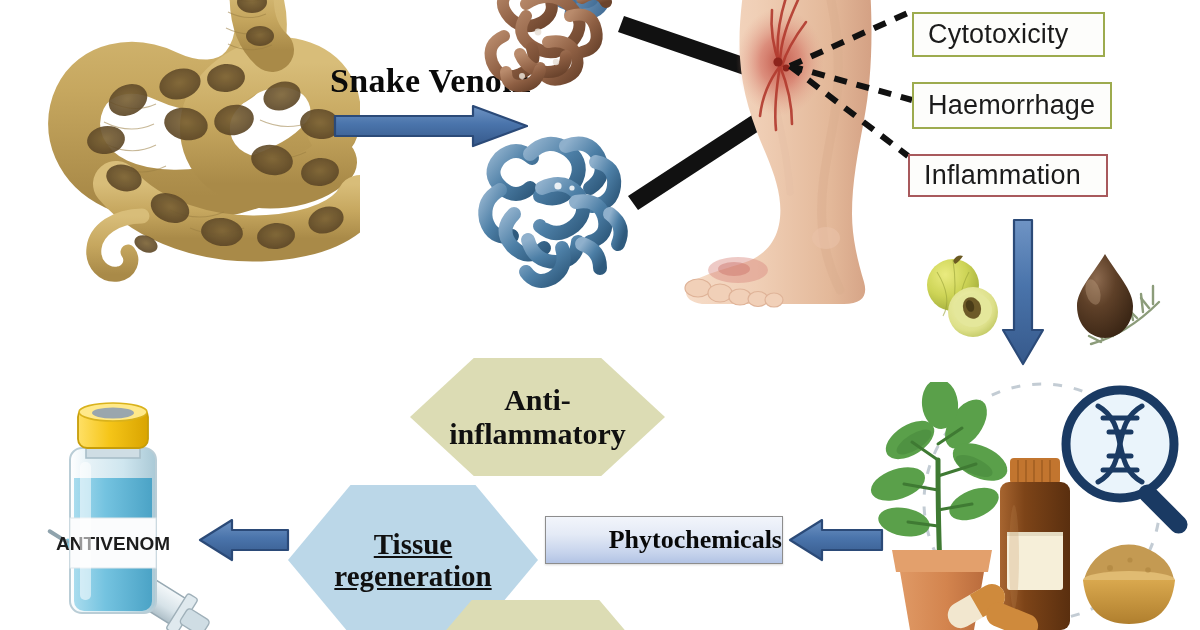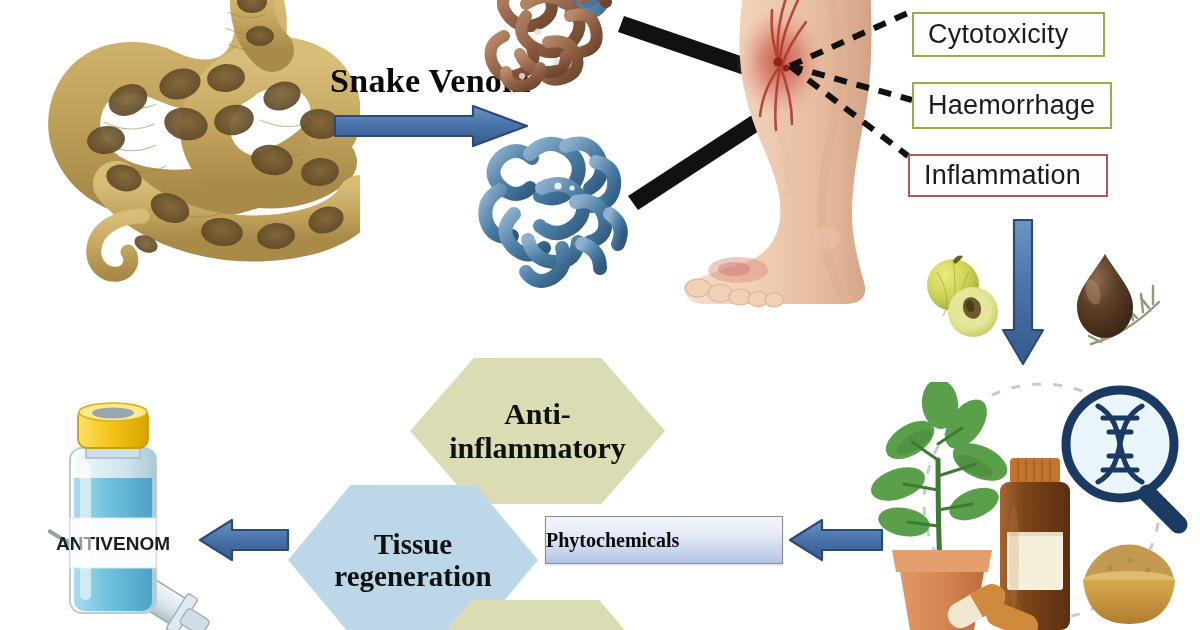--- a/index.html
+++ b/index.html
@@ -48,24 +48,24 @@
     font-family:"Liberation Serif", serif;
     font-weight:bold;color:#101010;
     line-height:1.12;
   }
 
   
   #phytochemicals-box{
     box-sizing:border-box;
     background:linear-gradient(to bottom,#f2f5fb 0%,#e4eaf6 38%,#c6d3ec 78%,#b2c3e4 100%);
     border:1px solid #8d8d8d;
-    display:flex;align-items:center;justify-content:flex-start;
+    display:flex;align-items:center;justify-content:flex-end;
     font-family:"Liberation Serif", serif;
     font-weight:bold;color:#090909;
-    font-size:20px;
+    font-size:26px;
     box-shadow:0 1px 2px rgba(0,0,0,.16);
   }
 
   
   svg.arrow{display:block;overflow:visible;}
 </style>
 </head>
 <body>
 
 <div class="stage">
@@ -463,27 +463,27 @@
   </svg>
 
   <svg class="abs arrow" style="left:788px;top:518px;" width="96" height="44" viewBox="0 0 96 44">
     <path d="M94 12 L34 12 L34 2 L2 22 L34 42 L34 32 L94 32 Z" fill="url(#blueArrow)" stroke="#2b4a78" stroke-width="2.2" stroke-linejoin="round"></path>
   </svg>
 
   <div class="abs" id="phytochemicals-box" style="left:545px;top:516px;width:238px;height:48px;">
     <span>Phytochemicals</span>
   </div>
 
-  <div class="abs hex" style="left:410px;top:358px;width:255px;height:146px;background:#dcdcb4;font-size:30px;">
+  <div class="abs hex" style="left:410px;top:358px;width:255px;height:118px;background:#dcdcb4;font-size:30px;">
     <span style="white-space:pre-line;">Anti-
 inflammatory</span>
   </div>
 
   <div class="abs hex" style="left:288px;top:485px;width:250px;height:150px;background:#bbd7e8;font-size:29px;">
-    <span style="white-space:pre-line;">Tissue
+    <span style="white-space:pre-line;text-decoration:underline;">Tissue
 regeneration</span>
   </div>
 
   <div class="abs hex" style="left:408px;top:600px;width:255px;height:150px;background:#dcdcb4;font-size:28px;">
     <span style="white-space:pre-line;"></span>
   </div>
 
   <svg class="abs arrow" style="left:198px;top:518px;" width="92" height="44" viewBox="0 0 92 44">
     <path d="M90 12 L34 12 L34 2 L2 22 L34 42 L34 32 L90 32 Z" fill="url(#blueArrow)" stroke="#2b4a78" stroke-width="2.2" stroke-linejoin="round"></path>
   </svg>

